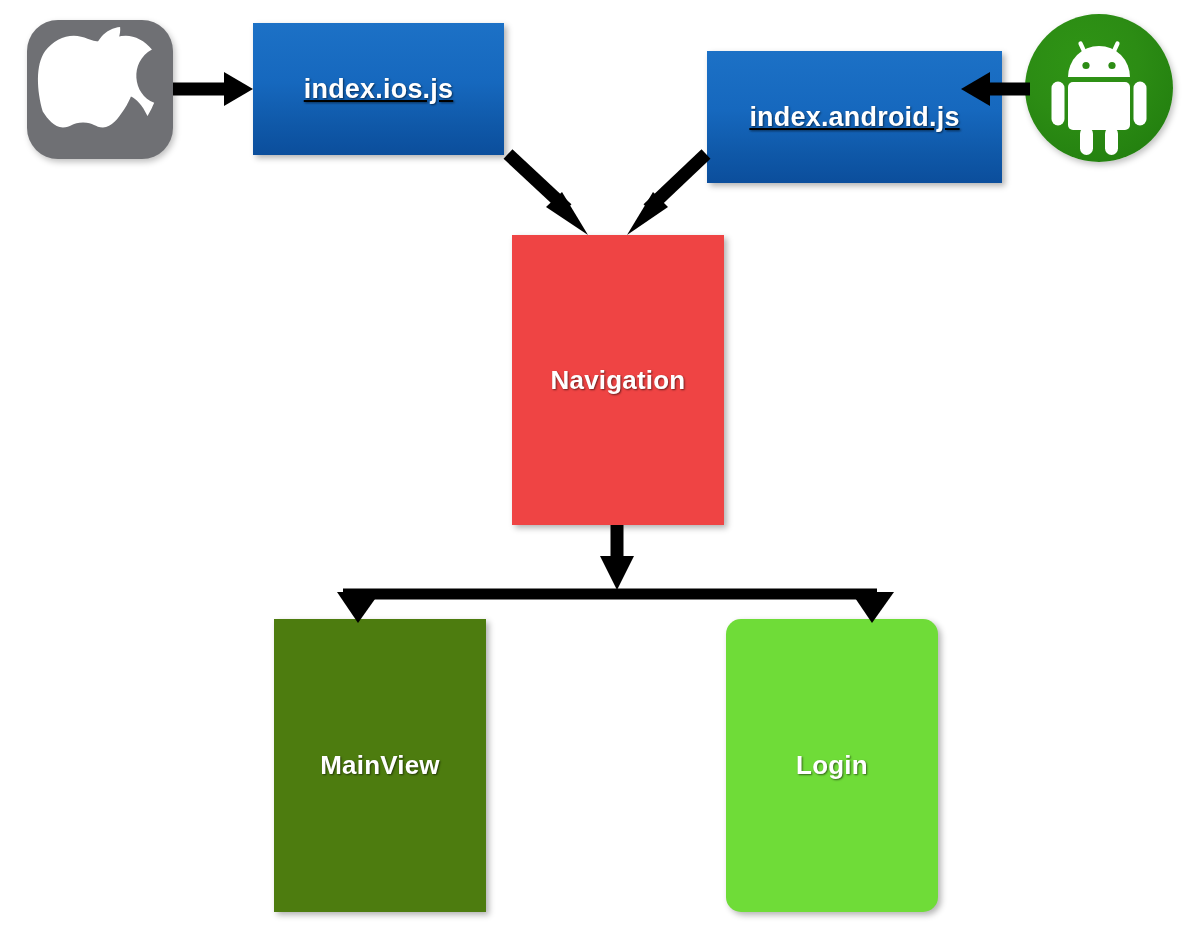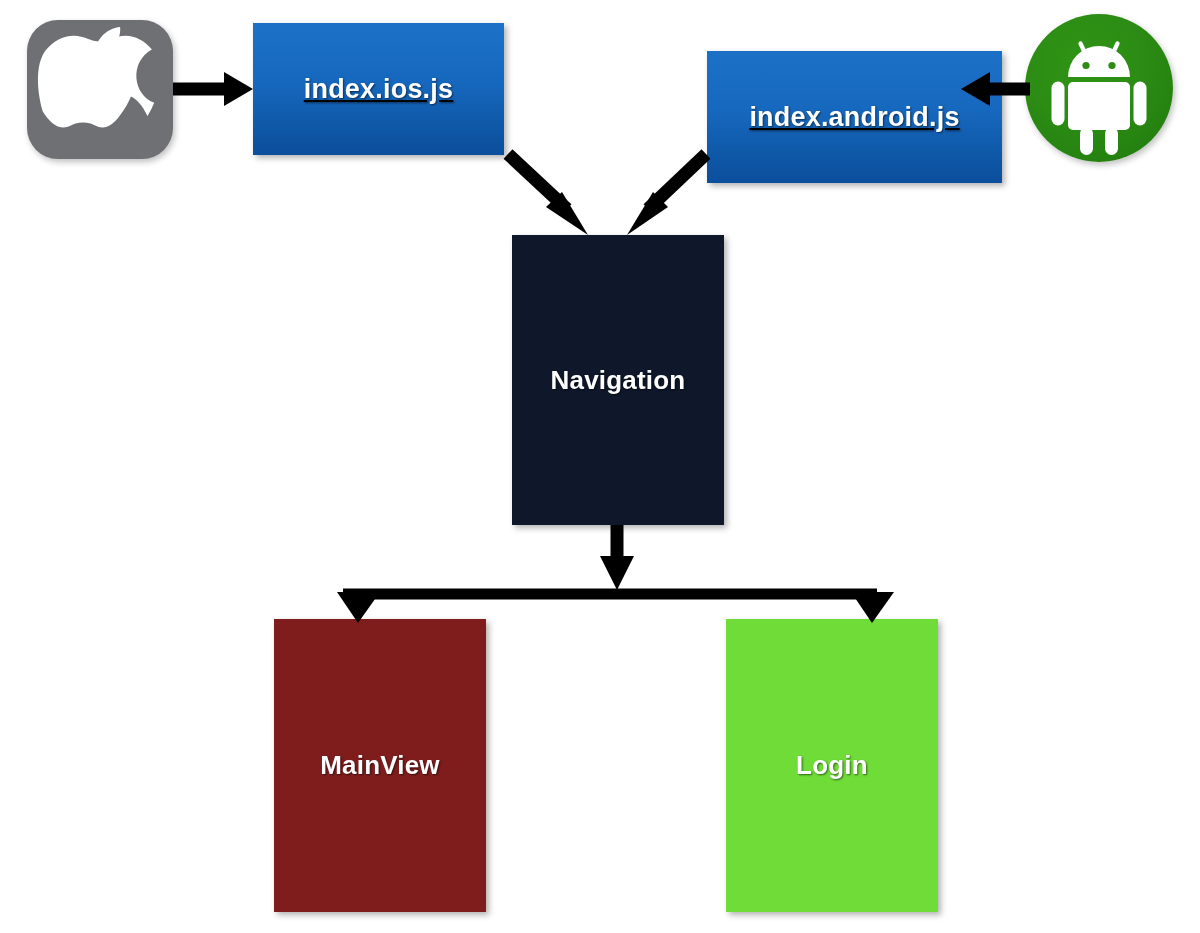--- a/index.html
+++ b/index.html
@@ -36,27 +36,27 @@
 
   
   .node-blue {
     background: linear-gradient(180deg, #1c71c6 0%, #1668be 45%, #0f58a8 78%, #0b4e9c 100%);
     text-decoration: underline;
   }
   .node-blue .label { font-size: 27px; }
 
   
   .node-orange {
-    background: #0f172a;
+    background: #ef4444;
   }
   .node-orange .label { font-size: 26px; }
 
   
   .node-red {
-    background: #7f1d1d;
+    background: #4d7c0f;
   }
   .node-red .label { font-size: 26px; }
 
   
   .node-green {
     background: #6fdc38;
   }
   .node-green .label { font-size: 26px; }
 
   
@@ -139,21 +139,21 @@
   </div>
 
   <div class="node node-orange" style="left:512px; top:235px; width:212px; height:290px;">
     <span class="label">Navigation</span>
   </div>
 
   <div class="node node-red" style="left:274px; top:619px; width:212px; height:293px;">
     <span class="label">MainView</span>
   </div>
 
-  <div class="node node-green" style="left:726px; top:619px; width:212px; height:293px;">
+  <div class="node node-green" style="left:726px; top:619px; width:212px; height:293px;border-radius:15px;">
     <span class="label">Login</span>
   </div>
 
   <svg id="arrows" viewBox="0 0 1200 933">
 
     <g>
       <line x1="173" y1="89" x2="228" y2="89" stroke="#000000" stroke-width="13"></line>
       <polygon points="224,72 253,89 224,106" fill="#000000"></polygon>
     </g>
 

